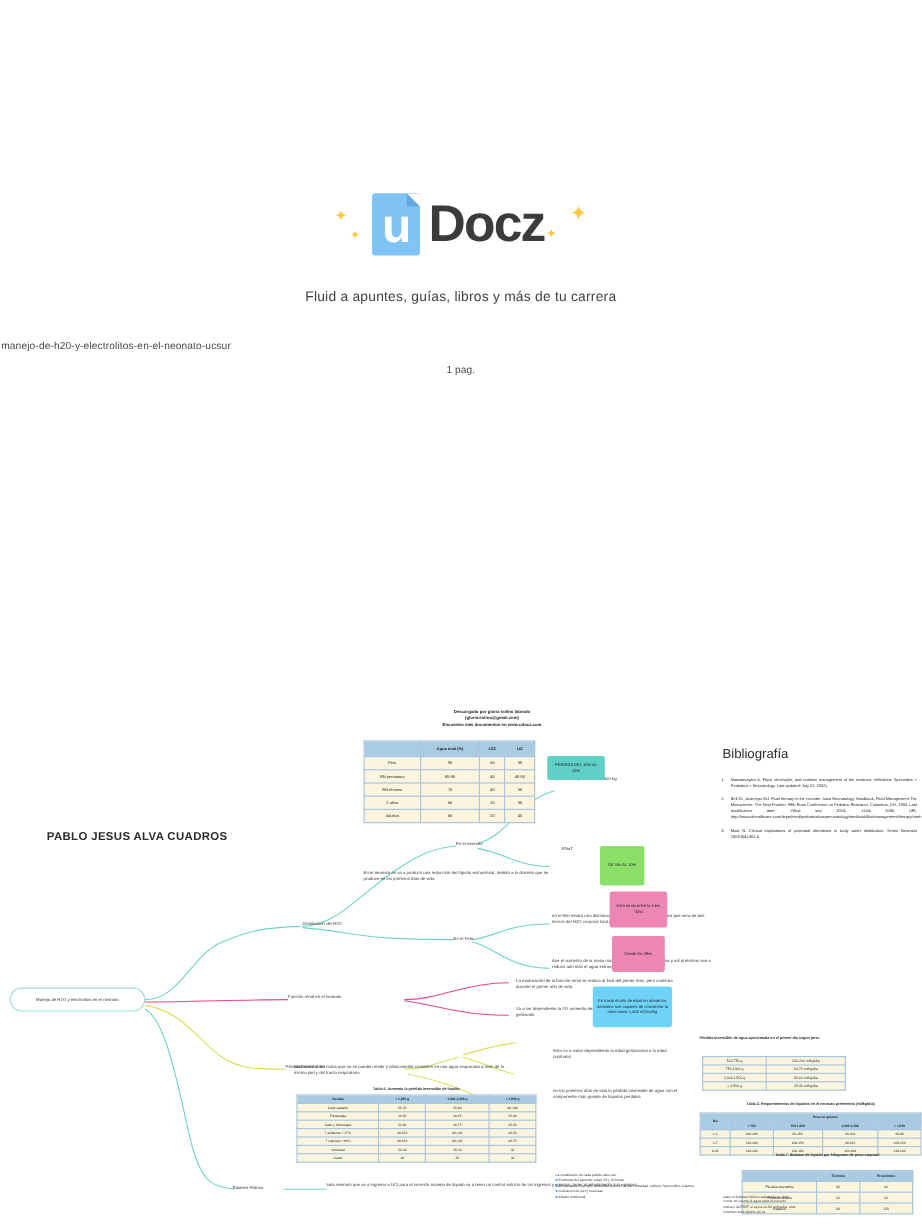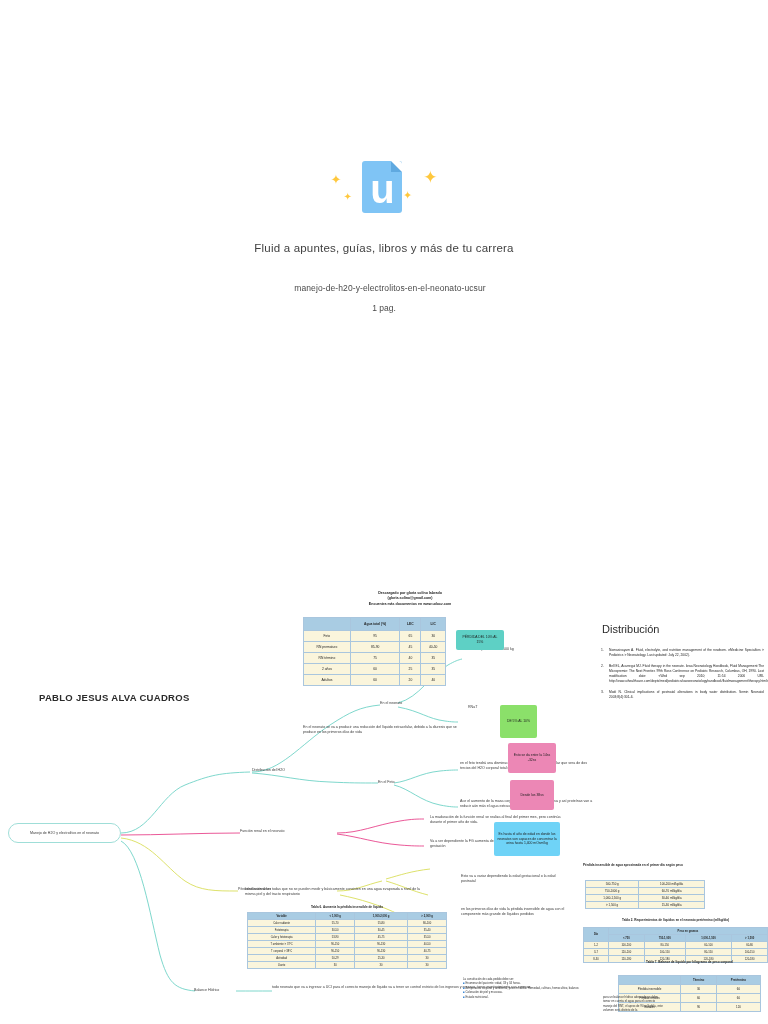--- a/index.html
+++ b/index.html
@@ -27,21 +27,21 @@
   }
   .logo-mark::after {
     content:""; position:absolute; top:0; right:0;
     border-width:0 11px 11px 0; border-style:solid;
     border-color:#ffffff #ffffff #5fa9e0 #5fa9e0;
   }
   .logo-u { color:#ffffff; font-size:40px; font-weight:700; line-height:1; letter-spacing:-1px; margin-top:4px; }
   .logo-word { color:#3B3B3B; font-size:43px; font-weight:700; letter-spacing:-1.5px; line-height:1; margin-left:1px; }
 
   .tagline { margin-top:26px; font-size:11.5px; color:#3f3f3f; letter-spacing:.2px; }
-  .doc-slug { position:absolute; left:12px; right:0; top:283px; text-align:center; font-size:8.5px; color:#4a4a4a; letter-spacing:.1px; }
+  .doc-slug { position:absolute; left:1px; right:0; top:283px; font-size:8.5px; color:#4a4a4a; letter-spacing:.1px; }
   .doc-pages { position:absolute; left:0; right:0; top:303px; text-align:center; font-size:8.5px; color:#4a4a4a; }
 
   
   #doc { position:absolute; left:0; top:585px; width:768px; height:439px; background:#fff; }
 
   .wm { position:absolute; left:310px; top:6px; width:200px; text-align:center; font-size:3.6px; color:#1b1b1b; font-weight:700; line-height:1.5; }
   .wm .mail { color:#1b1b1b; }
 
   .author { position:absolute; left:18px; top:107px; font-size:9.5px; font-weight:700; color:#2b2b2b; letter-spacing:.3px;padding-left:21px; }
 
@@ -104,20 +104,21 @@
 
 <div id="page">
 
   <div class="brand-block">
     <div class="logo-row">
       <span class="sparkle s1">✦</span>
       <span class="sparkle s2">✦</span>
       <span class="logo-mark">
         <span class="logo-u">u</span>
       </span>
+      <span class="logo-word">Docz</span>
       <span class="sparkle s4">✦</span>
       <span class="sparkle s3">✦</span>
     </div>
     <div class="tagline">Fluid a apuntes, guías, libros y más de tu carrera</div>
   </div>
 
   <div class="doc-slug">manejo-de-h20-y-electrolitos-en-el-neonato-ucsur</div>
   <div class="doc-pages">1 pag.</div>
 
   <div id="doc">
@@ -371,21 +372,21 @@
     <div class="bullets">
       <div>La constitución de cada pedido debe ser:</div>
       <div><span class="b">■</span> <span>Enumerar del paciente: edad, 33 y 34 horas.</span></div>
       <div><span class="b">■</span> <span>Temperatura corporal y ambiental, peso en el día. Humedad, cultivos, hemocultivo, balance.</span></div>
       <div><span class="b">■</span> <span>Coloración de piel y mucosas.</span></div>
       <div><span class="b">■</span> <span>Estado nutricional.</span></div>
     </div>
 
     <div class="sidecol">para un balance hídrico adecuado se debe tomar  en cuenta el agua para el correcto manejo del RNT, el aprox de 90 cc/kg/día, este volumen será distinto de la</div>
 
-    <div class="biblio-title">Distribución</div>
+    <div class="biblio-title">Bibliografía</div>
     <ul class="biblio-list">
       <li><span class="num">1.</span><span>Namasivayam A. Fluid, electrolyte, and nutrition management of the newborn. eMedicine Specialties &gt; Pediatrics &gt; Neonatology. Last updated: July 22, 2002).</span></li>
       <li><span class="num">2.</span><span>Bell EL, Acarregui MJ. Fluid therapy in the neonate. Iowa Neonatology Handbook, Fluid Management:The Micropremie: The Next Frontier. 99th Ross Conference on Pediatric Research, Columbus, OH, 1990. Last modification date: &lt;Wed sep 2010; 11:54 2006 URL http://www.uihealthcare.com/depts/med/pediatrics/iowaneonatologyhandbook/fluidmanagement/therapy.html&gt;.</span></li>
       <li><span class="num">3.</span><span>Modi N. Clinical implications of postnatal alterations in body water distribution. Semin Neonatol 2003;8(4):301-6.</span></li>
     </ul>
 
   </div>
 </div>
 
 </body></html>

